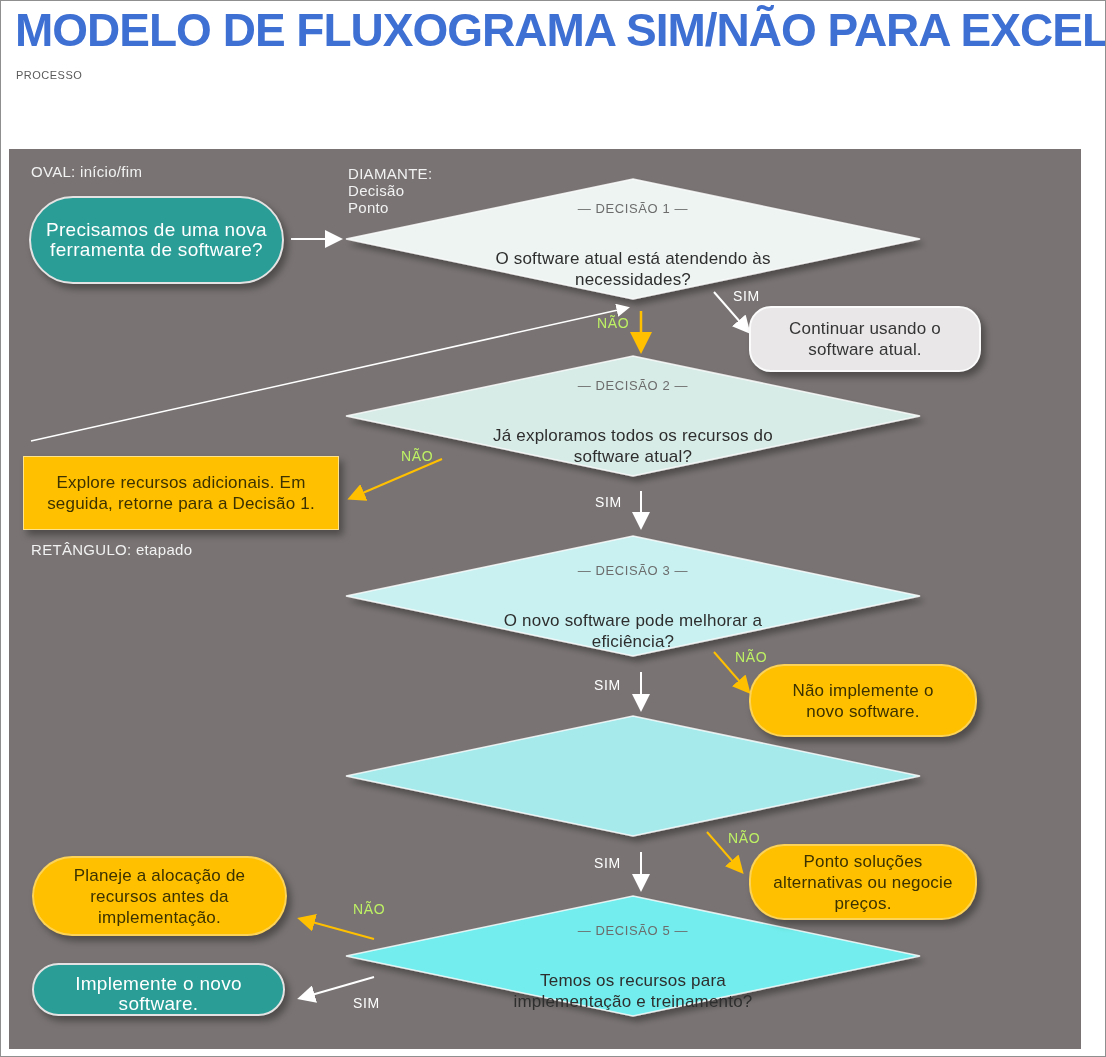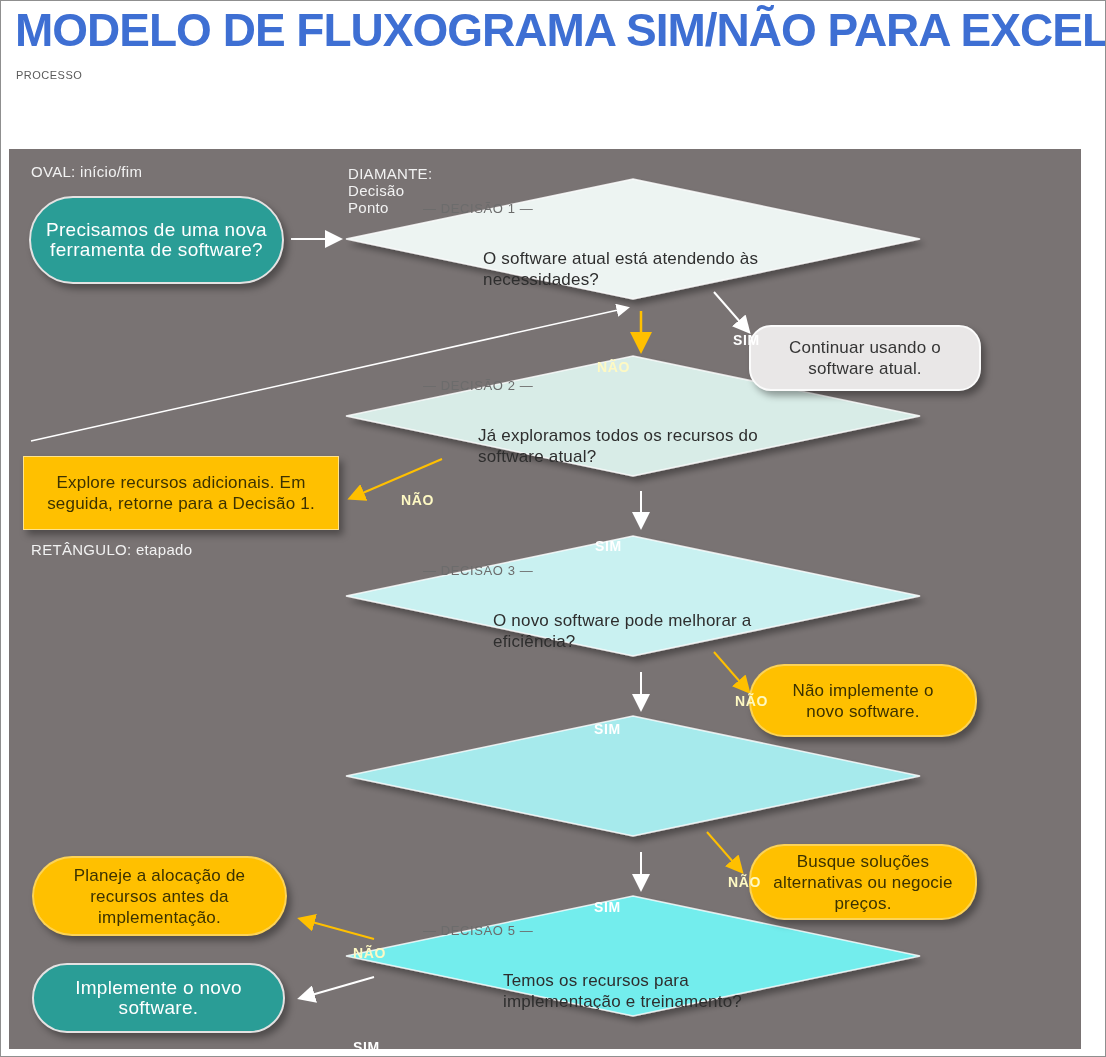--- a/index.html
+++ b/index.html
@@ -16,26 +16,26 @@
   .legend{position:absolute;color:#f2f2f2;font-size:15px;letter-spacing:.3px;}
   .pre{white-space:pre-line;line-height:17px;}
   .node{position:absolute;display:flex;align-items:center;justify-content:center;text-align:center;
         box-sizing:border-box;box-shadow:4px 5px 7px rgba(0,0,0,.35);}
   .teal{background:#2A9D96;color:#fff;border:2px solid #e4e2e2;}
   .amber{background:#FFC000;color:#3c3200;}
   .amber-round{border:2px solid rgba(245,245,245,.35);}
   .gray-end{background:#E9E7E7;color:#353535;border:2px solid #fbfbfb;}
   .f19{font-size:19px;line-height:20px;letter-spacing:.3px;}
   .f17{font-size:17px;line-height:21px;letter-spacing:.2px;}
-  .dtext{position:absolute;width:420px;text-align:left;pointer-events:none;}
+  .dtext{position:absolute;width:420px;text-align:center;pointer-events:none;}
   .dtext .dhead{display:block;font-size:13px;color:#6c6c6c;letter-spacing:.6px;margin-bottom:3px;}
   .dtext .dbody{display:block;font-size:17px;color:#2e2e2e;line-height:21px;letter-spacing:.2px;margin-top:32px;}
-  .lbl{position:absolute;font-weight:bold;font-size:14px;letter-spacing:.6px;margin-top:44px;}
+  .lbl{position:absolute;font-weight:normal;font-size:14px;letter-spacing:.6px;}
   .lbl-yes{color:#ffffff;}
-  .lbl-no{color:#fef9c3;}
+  .lbl-no{color:#bef264;}
   .explore{padding:0 8px;border:1px solid rgba(255,255,255,.55);}
 </style>
 </head>
 <body>
 
 <div class="page">
   <h1 class="title">MODELO DE FLUXOGRAMA SIM/NÃO PARA EXCEL</h1>
   <div class="process-label">PROCESSO</div>
 
   <div class="canvas">
@@ -93,41 +93,41 @@
     </div>
     <div class="dtext" style="left:414px;top:414px;">
       <span class="dhead">— DECISÃO 3 —</span>
       <span class="dbody" style="padding:0 70px;display:block;">O novo software pode melhorar a eficiência?</span>
     </div>
     <div class="dtext" style="left:414px;top:774px;">
       <span class="dhead">— DECISÃO 5 —</span>
       <span class="dbody" style="padding:0 80px;display:block;">Temos os recursos para implementação e treinamento?</span>
     </div>
 
-    <div class="node gray-end f17" style="left:740px;top:157px;width:232px;height:66px;border-radius:22px;margin-top:19px;">
+    <div class="node gray-end f17" style="left:740px;top:157px;width:232px;height:66px;border-radius:22px;">
       <span style="padding:0 14px;">Continuar usando o software atual.</span>
     </div>
 
     <div class="node amber f17 explore" style="left:14px;top:307px;width:316px;height:74px;">
       <span>Explore recursos adicionais. Em seguida, retorne para a Decisão 1.</span>
     </div>
 
     <div class="node amber amber-round f17" style="left:740px;top:515px;width:228px;height:73px;border-radius:35px;">
       <span style="padding:0 22px;">Não implemente o novo software.</span>
     </div>
 
     <div class="node amber amber-round f17" style="left:740px;top:695px;width:228px;height:76px;border-radius:35px;">
-      <span style="padding:0 22px;">Busque soluções alternativas ou negocie preços.</span>
+      <span style="padding:0 22px;">Ponto soluções alternativas ou negocie preços.</span>
     </div>
 
     <div class="node amber amber-round f17" style="left:23px;top:707px;width:255px;height:80px;border-radius:40px;">
       <span style="padding:0 30px;">Planeje a alocação de recursos antes da implementação.</span>
     </div>
 
-    <div class="node teal f19" style="left:23px;top:814px;width:253px;height:70px;border-radius:35px;">
+    <div class="node teal f19" style="left:23px;top:814px;width:253px;height:53px;border-radius:35px;align-items:flex-end;">
       <span style="padding:0 30px;">Implemente o novo software.</span>
     </div>
 
     <div class="lbl lbl-yes" style="left:724px;top:139px;">SIM</div>
     <div class="lbl lbl-no" style="left:588px;top:166px;">NÃO</div>
     <div class="lbl lbl-no" style="left:392px;top:299px;">NÃO</div>
     <div class="lbl lbl-yes" style="left:586px;top:345px;">SIM</div>
     <div class="lbl lbl-no" style="left:726px;top:500px;">NÃO</div>
     <div class="lbl lbl-yes" style="left:585px;top:528px;">SIM</div>
     <div class="lbl lbl-no" style="left:719px;top:681px;">NÃO</div>

